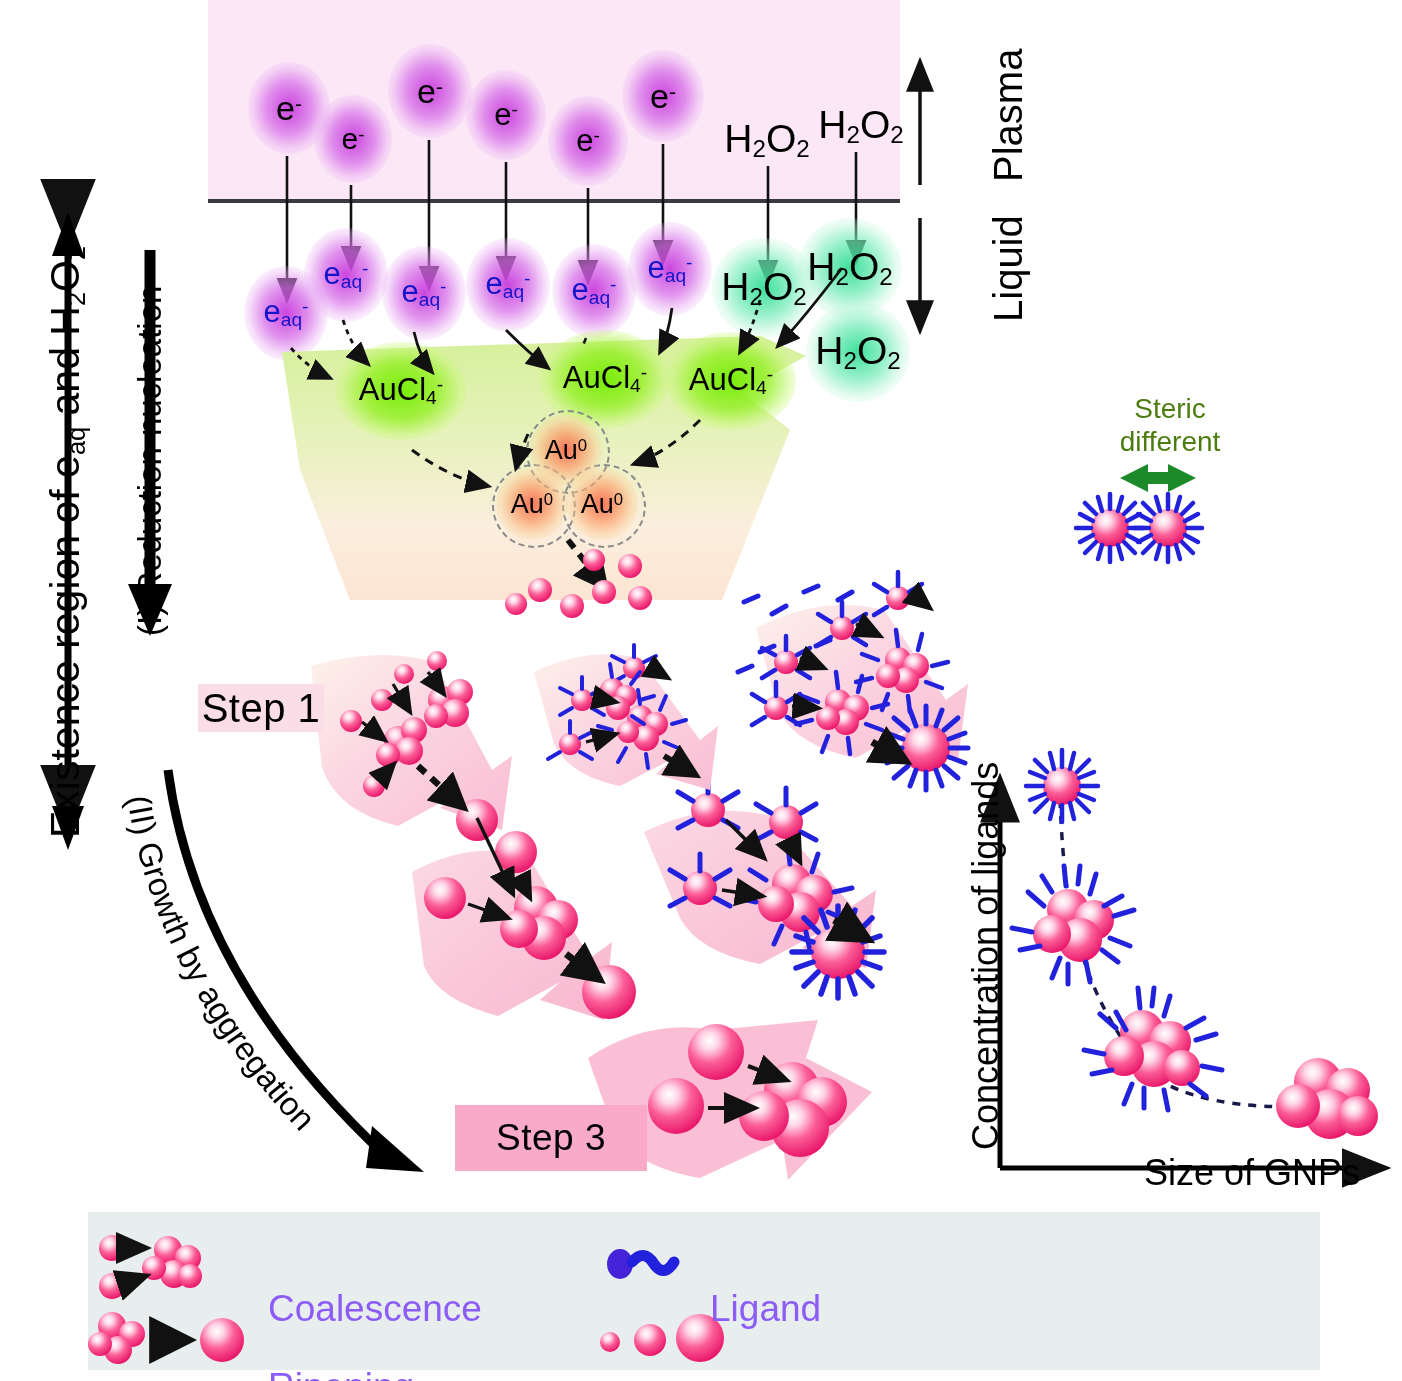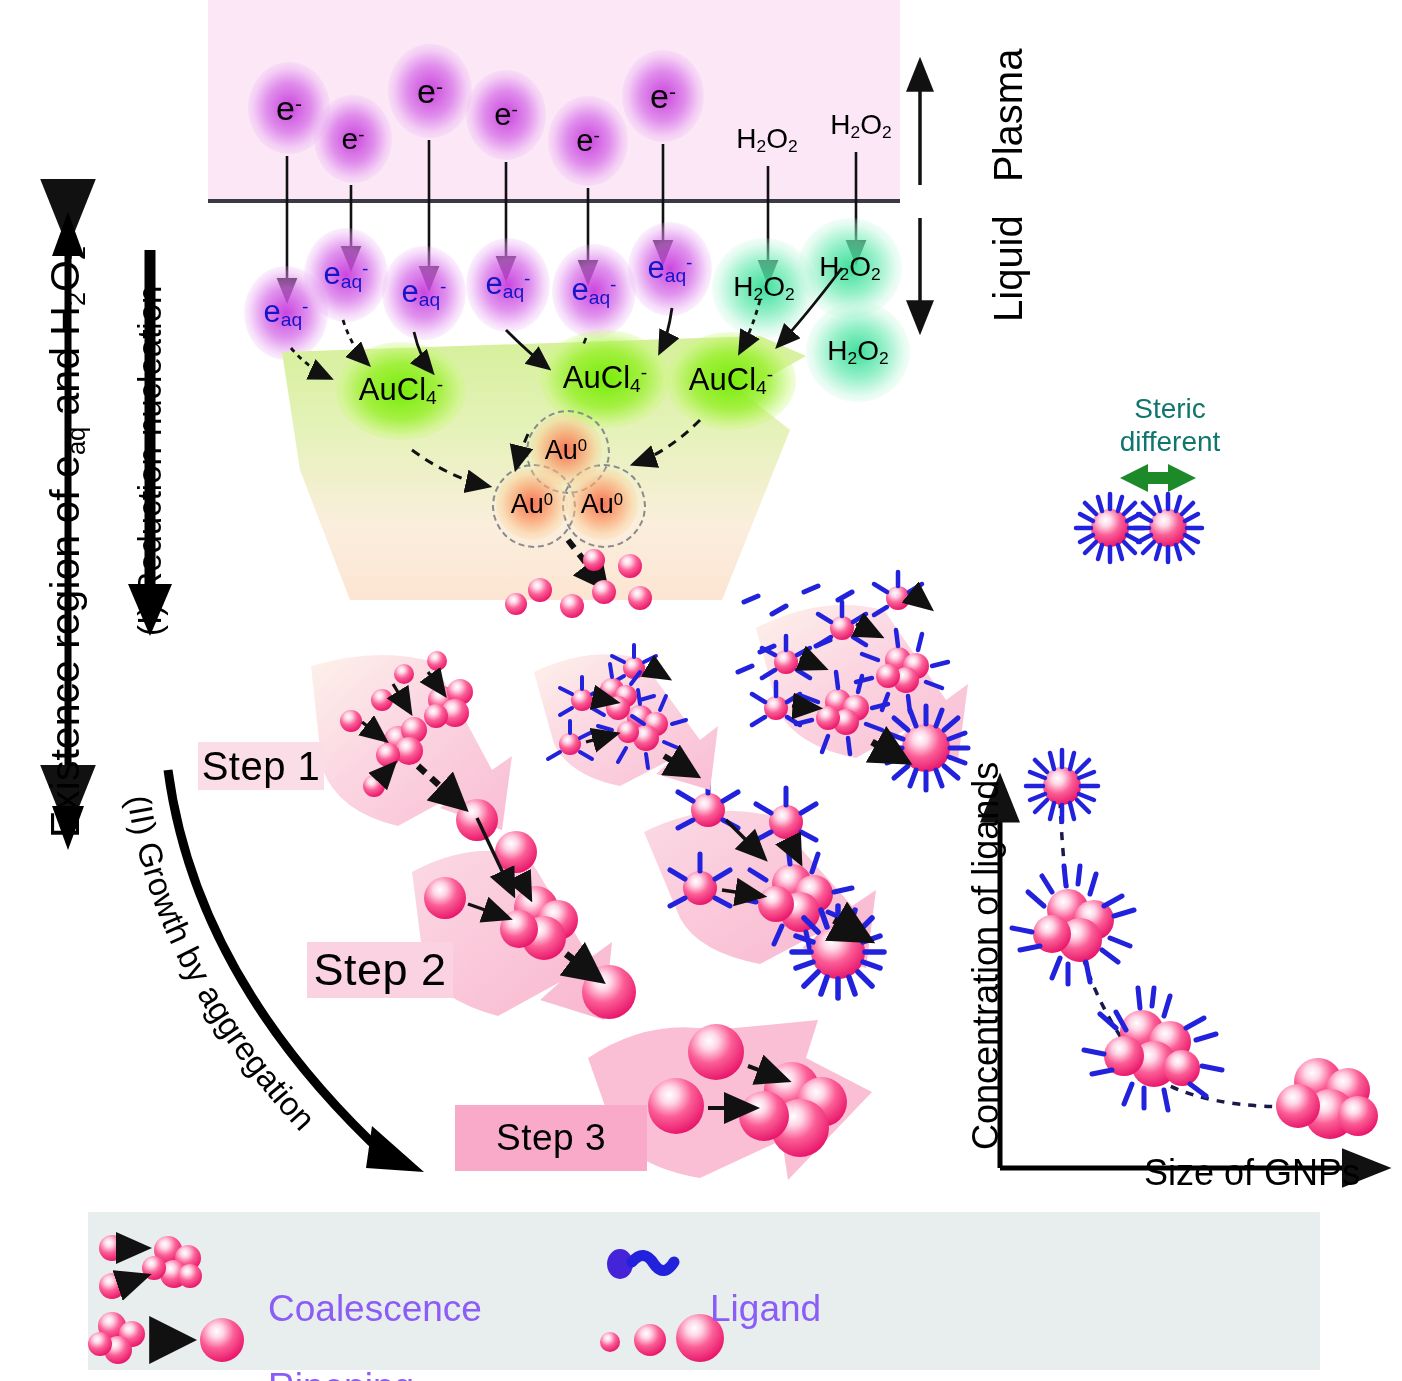--- a/index.html
+++ b/index.html
@@ -16,21 +16,21 @@
   .species{position:absolute;display:flex;align-items:center;justify-content:center;
            font-family:"Liberation Sans",sans-serif;font-weight:400;color:#000;
            white-space:nowrap;}
   .glow-purple{background:radial-gradient(ellipse at 50% 50%, rgba(200,60,220,.95) 0%, rgba(214,110,232,.75) 38%, rgba(233,170,243,.40) 62%, rgba(240,200,248,0) 78%);}
   .glow-green{background:radial-gradient(ellipse at 50% 50%, rgba(52,222,150,.95) 0%, rgba(110,235,180,.70) 38%, rgba(180,245,215,.38) 62%, rgba(220,250,235,0) 78%);}
   .glow-lime{background:radial-gradient(ellipse at 50% 50%, rgba(120,236,10,1) 0%, rgba(150,240,40,.82) 40%, rgba(200,248,120,.42) 65%, rgba(225,250,180,0) 80%);}
   .glow-au{background:radial-gradient(circle at 50% 50%, rgba(246,110,80,.95) 0%, rgba(250,160,110,.75) 35%, rgba(252,205,150,.45) 60%, rgba(253,235,200,0) 80%);text-align:center;}
 
   .lbl-e{font-size:34px;}
   .lbl-eaq{font-size:31px;color:#1414c8;font-weight:500;}
-  .lbl-h2o2{font-size:28px;}
+  .lbl-h2o2{font-size:39px;}
   .lbl-aucl{font-size:31px;text-align:center;}
   .lbl-au0{font-size:27px;}
   sub{font-size:.62em;vertical-align:-.22em;}
   sup{font-size:.62em;vertical-align:.45em;}
 
   .au-dash{position:absolute;border:2px dashed #8a8a8a;border-radius:50%;}
 
   
   .rot{position:absolute;transform-origin:0 0;transform:rotate(-90deg);
        white-space:nowrap;color:#000;font-weight:400;}
@@ -39,21 +39,21 @@
   .step-chip{position:absolute;display:flex;align-items:center;justify-content:center;
              color:#000;font-weight:400;letter-spacing:.5px;}
 
   
   #legend-box{left:88px;top:1212px;width:1232px;height:158px;background:#e8edee;}
   .legend-text{position:absolute;font-size:37px;color:#8b5cf6;white-space:nowrap;margin-top:48px;}
 
   
   .chart-xlabel{position:absolute;font-size:36px;color:#000;white-space:nowrap;}
 
-  .txt-steric{position:absolute;font-size:28px;text-align:center;color:#0f766e;line-height:1.18;}
+  .txt-steric{position:absolute;font-size:28px;text-align:center;color:#4d7c0f;line-height:1.18;}
 
   svg{position:absolute;left:0;top:0;overflow:visible;}
   .nofill{fill:none;}
 </style>
 </head>
 <body>
 
 <div id="stage">
 
   <svg width="1402" height="1381">
@@ -578,22 +578,21 @@
       </g>
     </g>
     <g stroke="#111" stroke-width="3.2" fill="none">
       <path d="M596,698 L616,702" marker-end="url(#arwS)"></path>
       <path d="M648,666 L668,678" marker-end="url(#arwS)"></path>
       <path d="M586,742 L616,734" marker-end="url(#arwS)"></path>
     </g>
     <path d="M664,756 L694,774" stroke="#111" stroke-width="6" stroke-dasharray="10 8" fill="none" marker-end="url(#arwFat)"></path>
   </svg>
 
-  <div class="step-chip" style="left:198px;top:742px;width:126px;height:48px;background:#fbdde8;font-size:40px;">Step 1</div>
-  <div class="step-chip" style="left:307px;top:942px;width:146px;height:56px;background:#fad2e2;font-size:45px;">Step 2</div>
+  <div class="step-chip" style="left:198px;top:684px;width:126px;height:48px;background:#fbdde8;font-size:40px;">Step 1</div>
   <div class="step-chip" style="left:455px;top:1105px;width:192px;height:66px;background:#f9aac8;font-size:37px;">Step 3</div>
 
   <div class="txt-steric" style="left:1060px;top:392px;width:220px;">
     <div>Steric</div>
     <div>different</div>
   </div>
   <svg width="1402" height="1381">
     <g fill="#1d8a2a">
       <polygon points="1120,478 1148,464 1148,472 1164,472 1164,484 1148,484 1148,492"></polygon>
       <polygon points="1196,478 1168,464 1168,472 1152,472 1152,484 1168,484 1168,492"></polygon>

